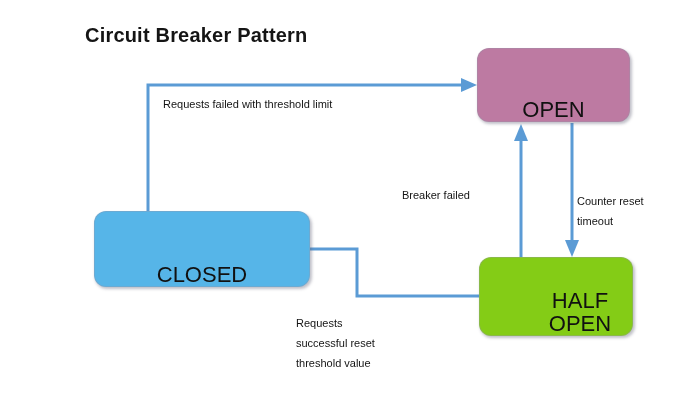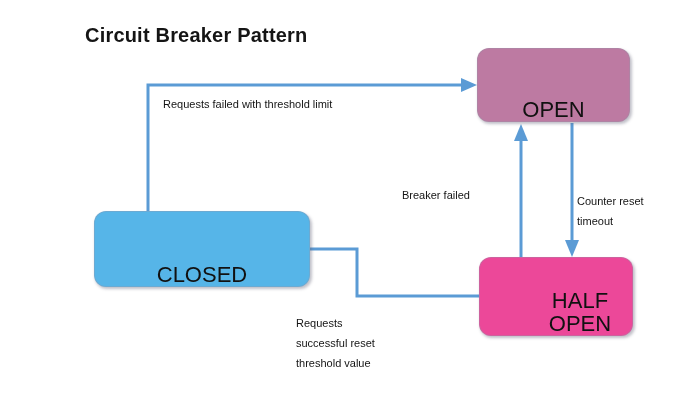--- a/index.html
+++ b/index.html
@@ -88,21 +88,21 @@
   </svg>
 
   <div class="state state-open" style="background-color: rgb(189, 122, 162);">
     <span class="state-label">OPEN</span>
   </div>
 
   <div class="state state-closed" style="background-color: rgb(86, 181, 232);">
     <span class="state-label">CLOSED</span>
   </div>
 
-  <div class="state state-half-open" style="background-color: #ec4899; padding-left: 48px;">
+  <div class="state state-half-open" style="background-color: #84cc16; padding-left: 48px;">
     <span class="state-label">HALF
 OPEN</span>
   </div>
 
   <div class="edge-label lbl-closed-to-open">Requests failed with threshold limit</div>
 
   <div class="edge-label lbl-half-open-to-open">Breaker failed</div>
 
   <div class="edge-label lbl-open-to-half-open">Counter reset
 timeout</div>

